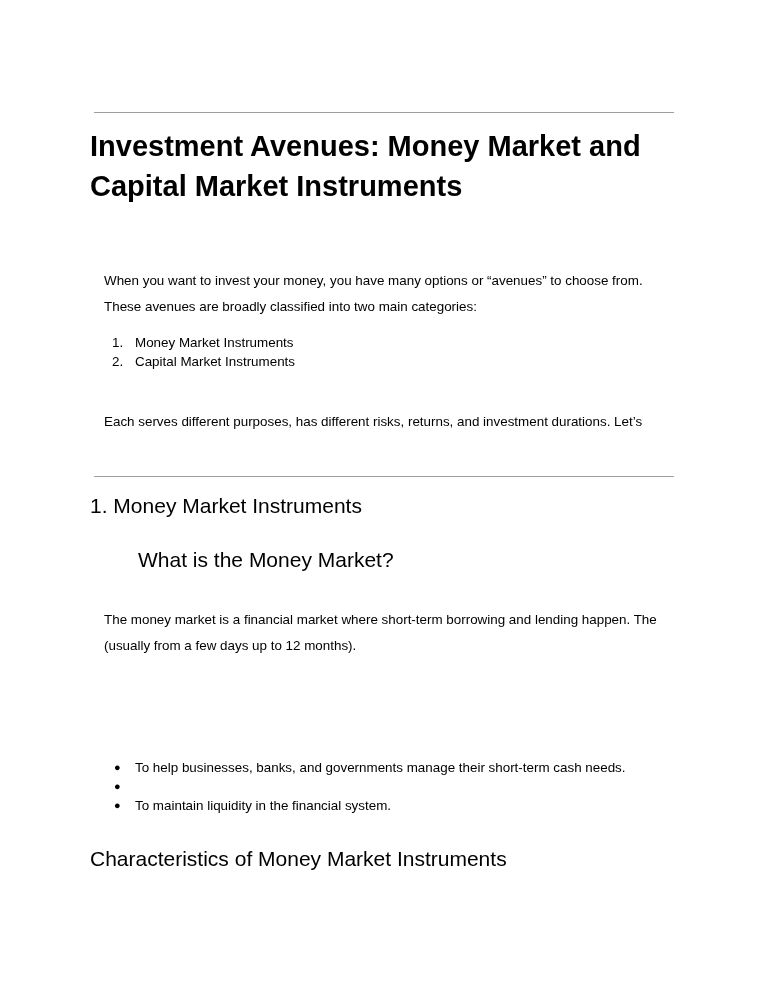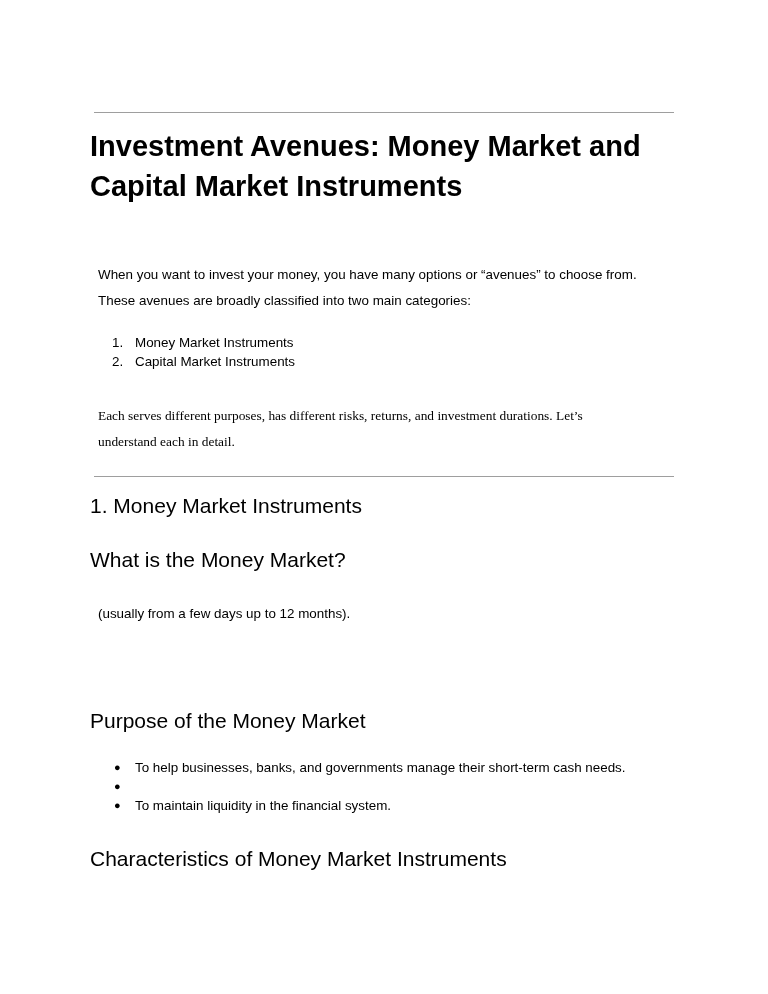--- a/index.html
+++ b/index.html
@@ -15,21 +15,21 @@
     .h1 {
       position: absolute; left: 90px; width: 600px;
       font-size: 29px; font-weight: bold; line-height: 40px; margin: 0;
     }
     .h2 {
       position: absolute; left: 90px; width: 600px;
       font-size: 21px; font-weight: normal; line-height: 26px; margin: 0;
     }
     .p {
       position: absolute; left: 90px; width: 590px;
-      font-size: 13.4px; line-height: 26px; margin: 8px;
+      font-size: 13.4px; line-height: 26px; margin: 14px;
     }
     .list {
       position: absolute; left: 90px; width: 590px; margin: 0; padding: 0;
       list-style: none; font-size: 13.4px;
     }
     .list li { position: relative; height: 19px; line-height: 19px; padding-left: 45px; }
     .list .marker { position: absolute; left: 22px; width: 18px; }
     .list .bullet { position: absolute; left: 24px; font-size: 11px; }
   </style>
 </head>
@@ -53,36 +53,35 @@
     <li>
       <span class="marker">1.</span>
       <span>Money Market Instruments</span>
     </li>
     <li>
       <span class="marker">2.</span>
       <span>Capital Market Instruments</span>
     </li>
   </ol>
 
-  <div class="p" style="top:383px;font-family:Liberation Serif, serif;">
+  <div class="p" style="top:383px;">
     <span style="display:block">Each serves different purposes, has different risks, returns, and investment durations. Let’s</span>
-    <span style="display:block">understand each in detail.</span>
   </div>
 
   <div class="rule" style="top:464px;"></div>
 
   <h2 class="h2" style="top:481px;">1. Money Market Instruments</h2>
 
-  <h2 class="h2" style="top:535px;">What is the Money Market?</h2>
+  <h2 class="h2" style="top:535px;margin-left:48px;">What is the Money Market?</h2>
 
   <div class="p" style="top:581px;">
+    <span style="display:block">The money market is a financial market where short-term borrowing and lending happen. The</span>
     <span style="display:block">(usually from a few days up to 12 months).</span>
   </div>
 
-  <h2 class="h2" style="top:696px;">Purpose of the Money Market</h2>
 
   <ul class="list" style="top:746px;">
     <li>
       <span class="bullet">●</span>
       <span>To help businesses, banks, and governments manage their short-term cash needs.</span>
     </li>
     <li>
       <span class="bullet">●</span>
     </li>
     <li>

